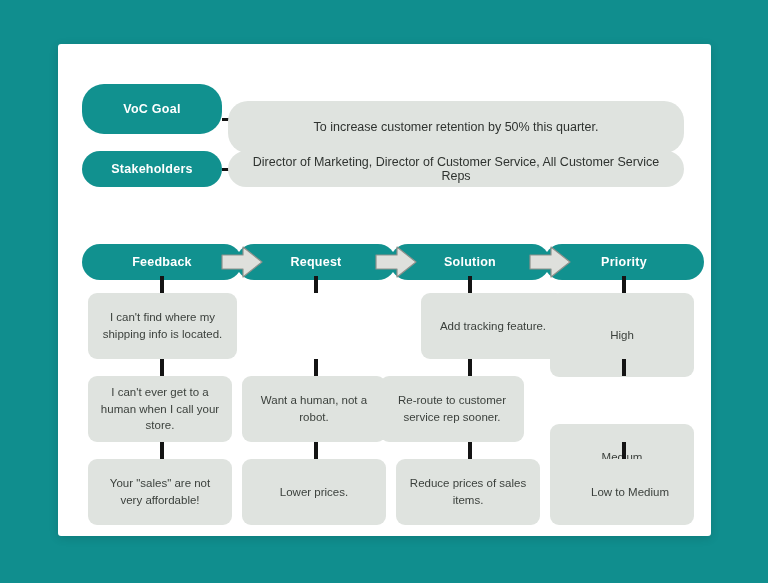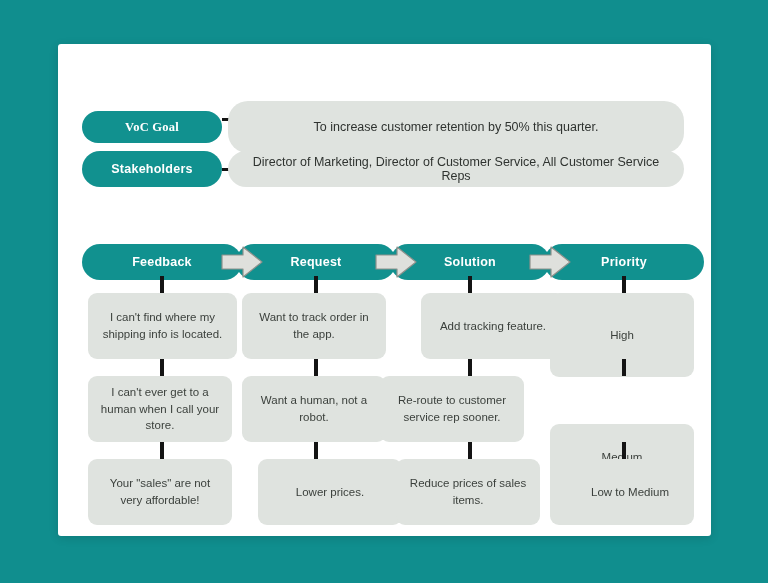--- a/index.html
+++ b/index.html
@@ -105,21 +105,21 @@
     font-size: 11.5px;
     line-height: 1.45;
     padding: 6px 12px;
   }
 </style>
 </head>
 <body>
 
 <div id="sheet">
 
-  <div class="teal-pill" style="left:24px; top:67px; width:140px; height:32px;font-family:Liberation Serif, serif;">
+  <div class="teal-pill" style="left:24px; top:40px; width:140px; height:50px;">
     <span>VoC Goal</span>
   </div>
   <div class="hconn" style="left:164px; top:74px; width:22px;"></div>
   <div class="gray-bar" style="left:170px; top:57px; width:456px; height:52px;">
     <span>To increase customer retention by 50% this quarter.</span>
   </div>
 
   <div class="teal-pill" style="left:24px; top:107px; width:140px; height:36px;">
     <span>Stakeholders</span>
   </div>
@@ -157,23 +157,20 @@
   </div>
 
   <div class="vconn" style="left:102px; top:232px; height:17px;"></div>
   <div class="vconn" style="left:256px; top:232px; height:17px;"></div>
   <div class="vconn" style="left:410px; top:232px; height:17px;"></div>
   <div class="vconn" style="left:564px; top:232px; height:17px;"></div>
 
   <div class="card" style="left:30px;  top:249px; width:149px; height:66px;">
     <span>I can't find where my shipping info is located.</span>
   </div>
-  <div class="card" style="left:184px; top:249px; width:144px; height:66px;">
-    <span>Want to track order in the app.</span>
-  </div>
   <div class="card" style="left:338px; top:249px; width:144px; height:66px;margin-left:25px;">
     <span>Add tracking feature.</span>
   </div>
   <div class="card" style="left:492px; top:249px; width:144px; height:84px;">
     <span>High</span>
   </div>
 
   <div class="vconn" style="left:102px; top:315px; height:17px;"></div>
   <div class="vconn" style="left:256px; top:315px; height:17px;"></div>
   <div class="vconn" style="left:410px; top:315px; height:17px;"></div>
@@ -193,21 +190,21 @@
   </div>
 
   <div class="vconn" style="left:102px; top:398px; height:17px;"></div>
   <div class="vconn" style="left:256px; top:398px; height:17px;"></div>
   <div class="vconn" style="left:410px; top:398px; height:17px;"></div>
   <div class="vconn" style="left:564px; top:398px; height:17px;"></div>
 
   <div class="card" style="left:30px;  top:415px; width:144px; height:66px;">
     <span>Your "sales" are not very affordable!</span>
   </div>
-  <div class="card" style="left:200px; top:415px; width:144px; height:66px;">
+  <div class="card" style="left:184px; top:415px; width:144px; height:66px;">
     <span>Lower prices.</span>
   </div>
   <div class="card" style="left:338px; top:415px; width:144px; height:66px;">
     <span>Reduce prices of sales items.</span>
   </div>
   <div class="card" style="left:492px; top:415px; width:144px; height:66px;padding-left:28px;">
     <span>Low to Medium</span>
   </div>
 
 </div>

